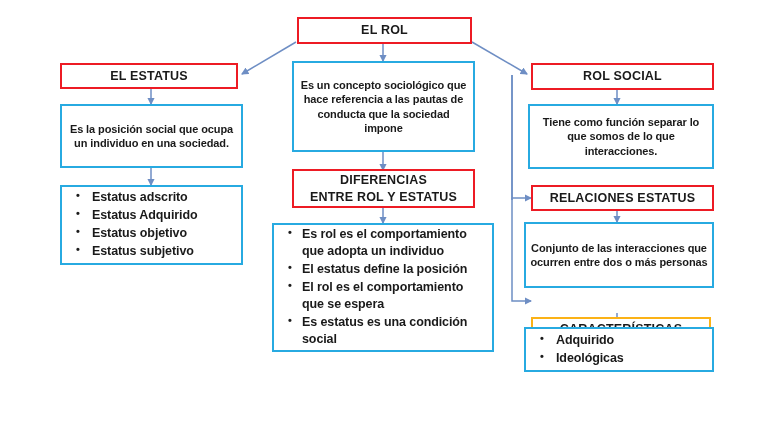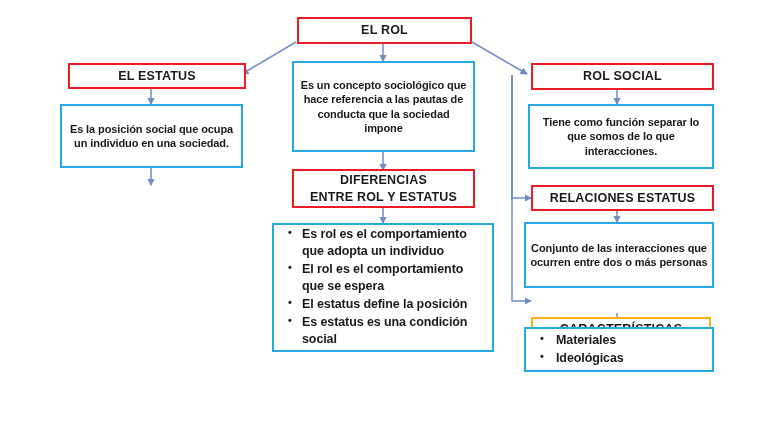--- a/index.html
+++ b/index.html
@@ -113,43 +113,51 @@
     </g>
     <g stroke="#6E8EC4" stroke-width="1.5" fill="none">
       <path d="M 512 75 L 512 200"></path>
     </g>
   </svg>
 
   <div class="box red heading" style="left:297px; top:17px; width:175px; height:27px;">
     <div class="txt">EL ROL</div>
   </div>
 
-  <div class="box red heading" style="left:68px; top:63px; width:178px; height:26px;">
+  <div class="box red heading" style="left:60px; top:63px; width:178px; height:26px;">
     <div class="txt">EL ESTATUS</div>
   </div>
 
   <div class="box blue body" style="left:60px; top:104px; width:183px; height:64px;">
     <div class="txt">Es la posición social que ocupa un individuo en una sociedad.</div>
   </div>
 
+  <div class="box blue" style="left:60px; top:185px; width:183px; height:80px;">
+    <ul class="bullets">
+      <li>Estatus adscrito</li>
+      <li>Estatus Adquirido</li>
+      <li>Estatus objetivo</li>
+      <li>Estatus subjetivo</li>
+    </ul>
+  </div>
 
   <div class="box blue body" style="left:292px; top:61px; width:183px; height:91px;">
     <div class="txt">Es un concepto sociológico que hace referencia a las pautas de conducta que la sociedad impone</div>
   </div>
 
   <div class="box red heading" style="left:292px; top:169px; width:183px; height:39px;">
     <div class="txt">DIFERENCIAS
 ENTRE ROL Y ESTATUS</div>
   </div>
 
   <div class="box blue" style="left:272px; top:223px; width:222px; height:129px;">
     <ul class="bullets wide">
       <li>Es rol es el comportamiento que adopta un individuo</li>
+      <li>El estatus define la posición</li>
       <li>El rol es el comportamiento que se espera</li>
-      <li>El estatus define la posición</li>
       <li>Es estatus es una condición social</li>
     </ul>
   </div>
 
   <div class="box red heading" style="left:531px; top:63px; width:183px; height:27px;">
     <div class="txt">ROL SOCIAL</div>
   </div>
 
   <div class="box blue body" style="left:528px; top:104px; width:186px; height:65px;">
     <div class="txt">Tiene como función separar lo que somos de lo que interacciones.</div>
@@ -162,18 +170,18 @@
   <div class="box blue body" style="left:524px; top:222px; width:190px; height:66px;">
     <div class="txt">Conjunto de las interacciones que ocurren entre dos o más personas</div>
   </div>
 
   <div class="box gold heading" style="left:531px; top:289px; width:180px; height:24px;margin-top:28px;">
     <div class="txt">CARACTERÍSTICAS</div>
   </div>
 
   <div class="box blue" style="left:524px; top:327px; width:190px; height:45px;">
     <ul class="bullets">
-      <li>Materiales</li>
+      <li>Adquirido</li>
       <li>Ideológicas</li>
     </ul>
   </div>
 
 </div>
 
 </body></html>

